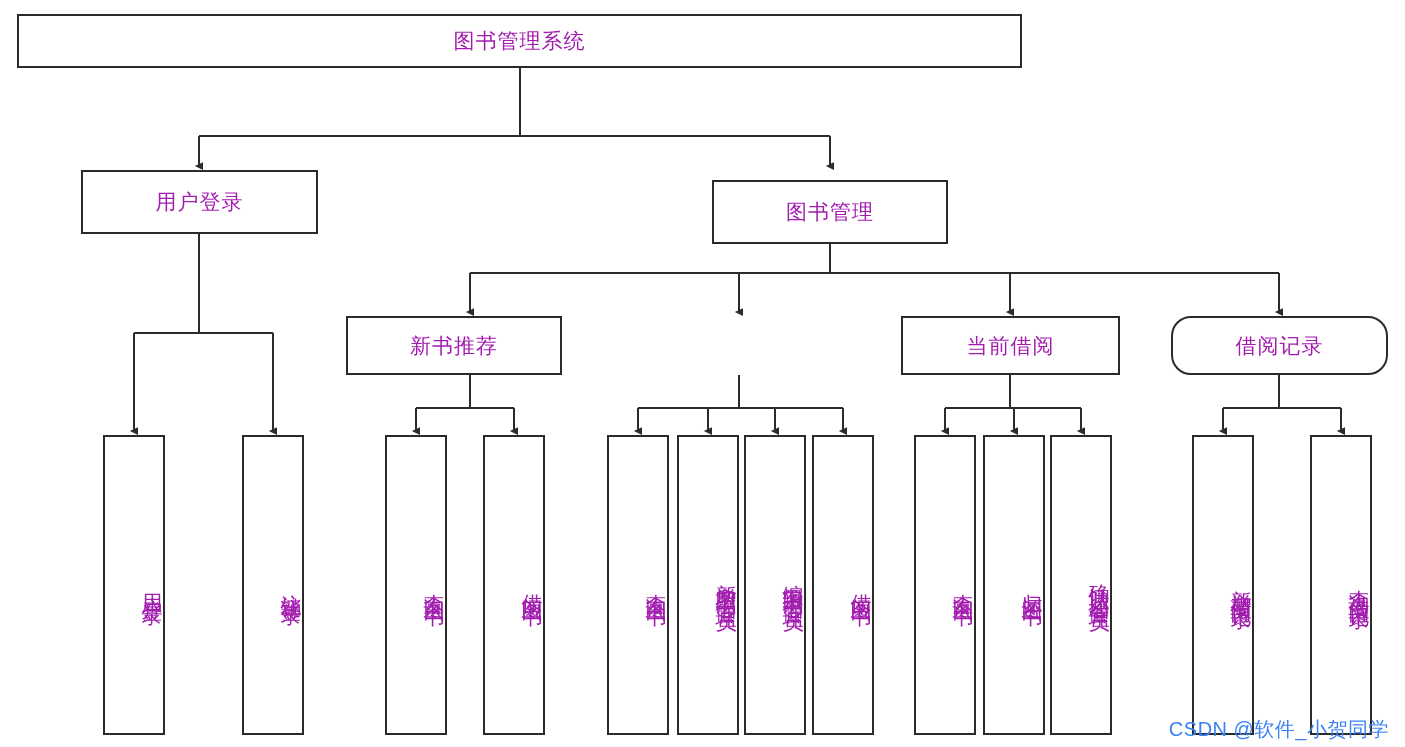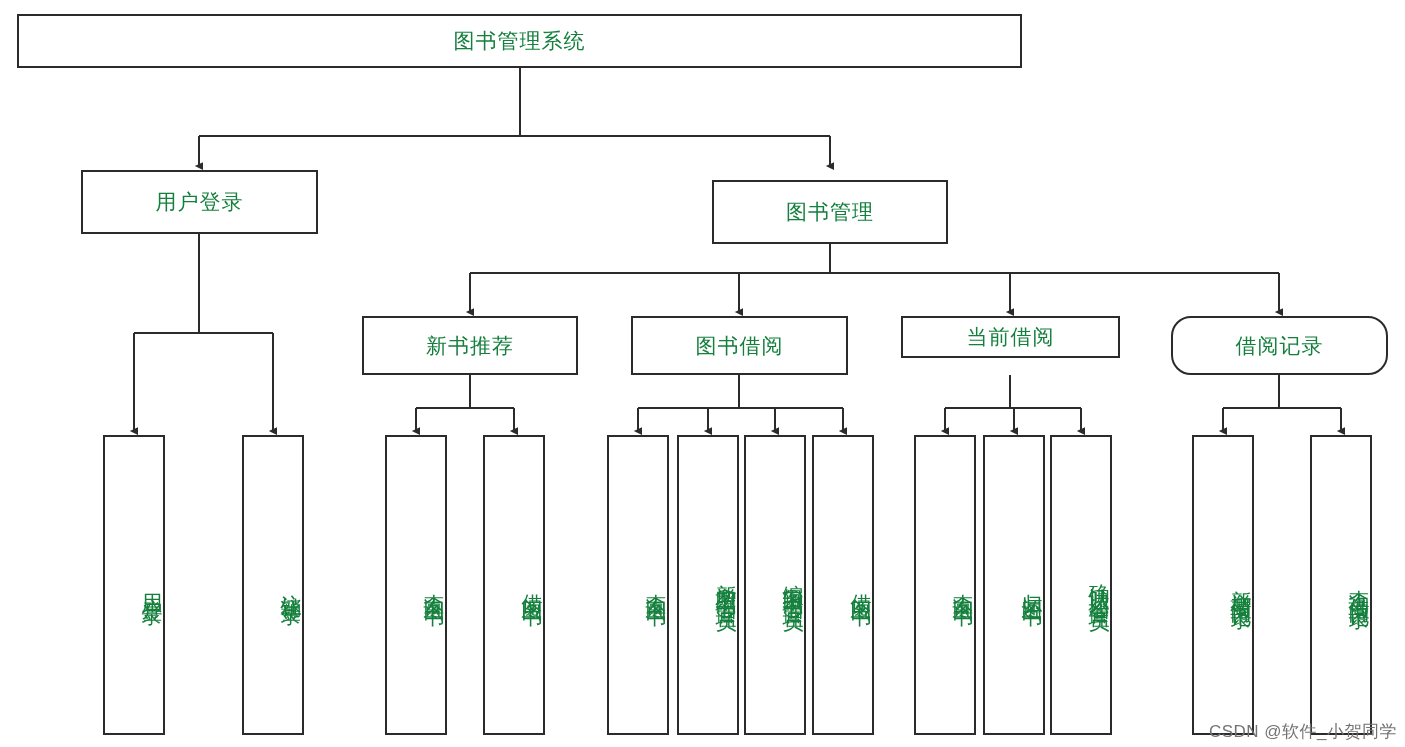--- a/index.html
+++ b/index.html
@@ -25,21 +25,21 @@
     height: 747px;
   }
   .node {
     position: absolute;
     box-sizing: border-box;
     border: 2.5px solid #2b2b2b;
     background: #ffffff;
     display: flex;
     align-items: center;
     justify-content: center;
-    color: #15803d;
+    color: #a21caf;
   }
   .node.horiz {
     font-size: 21px;
     letter-spacing: 1px;
     line-height: 1.2;
   }
   .node.vert {
     writing-mode: vertical-rl;
     text-orientation: upright;
     font-size: 21px;
@@ -51,24 +51,24 @@
     align-items: flex-start;
     justify-content: center;
   }
   .node.vert .vlabel {
     writing-mode: vertical-rl;
     text-orientation: upright;
     display: block;
   }
   #watermark {
     position: absolute;
-    right: 8px;
+    right: 16px;
     bottom: 4px;
-    font-size: 17px;
-    color: #737373;
+    font-size: 20px;
+    color: #3b82f6;
     letter-spacing: 0.5px;
     white-space: nowrap;
     pointer-events: none;
   }
 </style>
 </head>
 <body>
 
 <div id="diagram-root">
 
@@ -128,27 +128,24 @@
     <span>图书管理系统</span>
   </div>
 
   <div class="node horiz" style="left:81px; top:170px; width:237px; height:64px;">
     <span>用户登录</span>
   </div>
   <div class="node horiz" style="left:712px; top:180px; width:236px; height:64px;">
     <span>图书管理</span>
   </div>
 
-  <div class="node horiz" style="left:362px; top:316px; width:216px; height:59px;">
+  <div class="node horiz" style="left:346px; top:316px; width:216px; height:59px;">
     <span>新书推荐</span>
   </div>
-  <div class="node horiz" style="left:631px; top:316px; width:217px; height:59px;">
-    <span>图书借阅</span>
-  </div>
-  <div class="node horiz" style="left:901px; top:316px; width:219px; height:42px;justify-content:center;">
+  <div class="node horiz" style="left:901px; top:316px; width:219px; height:59px;justify-content:center;">
     <span>当前借阅</span>
   </div>
   <div class="node horiz" style="left:1171px; top:316px; width:217px; height:59px;border-radius:20px;">
     <span>借阅记录</span>
   </div>
 
   <div class="node vert" style="left:103px; top:435px; width:62px; height:300px;">
     <span class="vlabel">用户登录</span>
   </div>
   <div class="node vert" style="left:242px; top:435px; width:62px; height:300px;">

